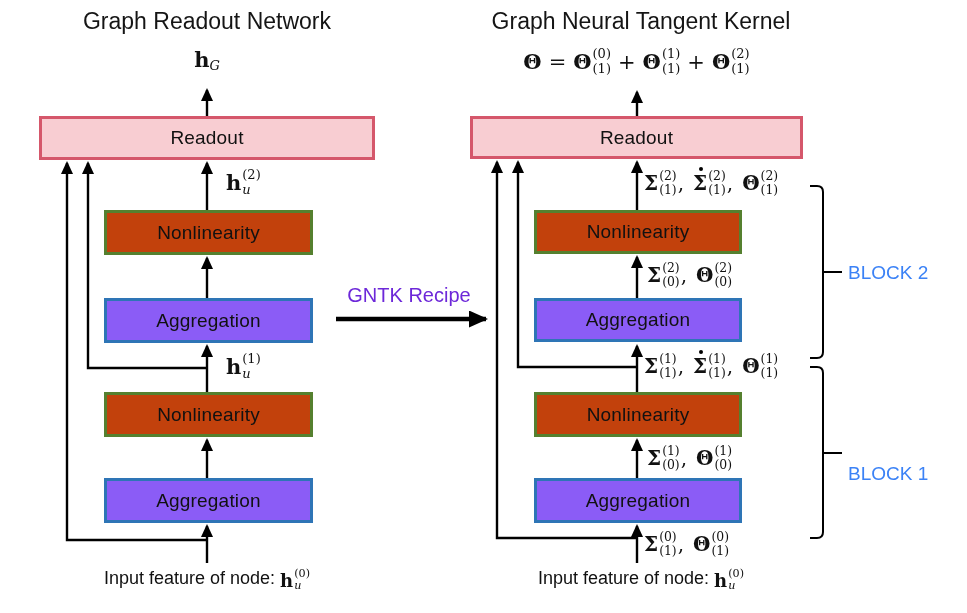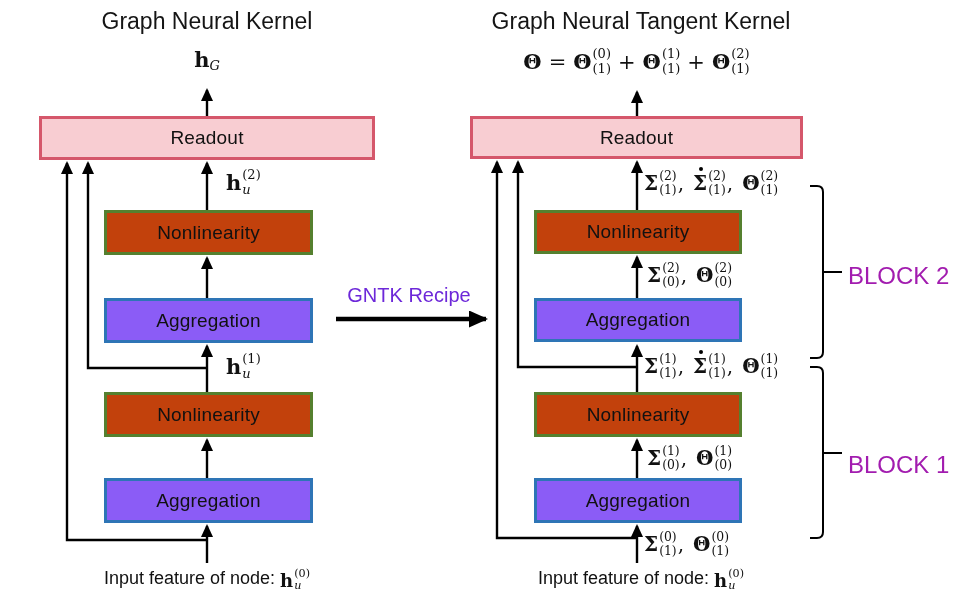--- a/index.html
+++ b/index.html
@@ -14,21 +14,21 @@
     display:flex; align-items:center; justify-content:center;
     font-size:19px; letter-spacing:0.2px;
   }
   .box.readout { background:#f8cdd2; border:3px solid #d5576b;text-align:center; }
   .box.nonlin  { background:#c2410c; border:3px solid #55802f; }
   .box.agg     { background:#8b5cf6; border:3px solid #2e75b6; }
 
   .title { position:absolute; z-index:2; text-align:center; font-size:23px; color:#151515; }
   .caption { position:absolute; z-index:2; text-align:center; font-size:18px; color:#111;
              display:flex; align-items:flex-start; justify-content:center; }
-  .sidetext { position:absolute; z-index:2; font-size:24px; color:#a21caf; }
+  .sidetext { position:absolute; z-index:2; font-size:19px; color:#3b82f6; }
   .recipe { position:absolute; z-index:2; text-align:center; font-size:20px; color:#6d28d9; }
   .watermark { position:absolute; z-index:3; font-size:26px; letter-spacing:2px;
                color:#d0d0d0; text-shadow:1px 1px 0 #ffffff, -1px -1px 0 #bdbdbd; }
 
   
   .mlabel { position:absolute; z-index:2; display:flex; align-items:center;
             font-size:20px; white-space:nowrap; }
   .mlabel.big { font-size:21px; }
   .mlabel.center { justify-content:center; }
   .mterm { display:inline-flex; align-items:center; font-family:"DejaVu Serif", serif; }
@@ -80,21 +80,21 @@
 
       <path d="M336,319 L486,319" stroke-width="4.5" marker-end="url(#ahBig)"></path>
 
       <g stroke-width="2">
         <path d="M810,186 L817,186 Q823,186 823,192 L823,352 Q823,358 817,358 L810,358 M823,272 L842,272"></path>
         <path d="M810,367 L817,367 Q823,367 823,373 L823,532 Q823,538 817,538 L810,538 M823,453 L842,453"></path>
       </g>
     </g>
   </svg>
 
-  <div class="title" style="left:39px; top:8px; width:336px;">Graph Neural Kernel</div>
+  <div class="title" style="left:39px; top:8px; width:336px;">Graph Readout Network</div>
   <div class="title" style="left:458px; top:8px; width:366px;">Graph Neural Tangent Kernel</div>
 
   <div class="mlabel big center" style="left:157px; top:48px; width:100px;">
       <span class="mterm">
         <span class="mbase">h</span>
         <span class="subonly">G</span>
       </span>
     </div>
   <div class="mlabel big center" style="left:470px; top:47px; width:333px;">
       <span class="mterm">
@@ -275,21 +275,21 @@
       <span class="mterm">
         <span class="mbase">Θ</span>
         <span class="mscripts">
           <span class="msup">(0)</span>
           <span class="msub">(1)</span>
         </span>
       </span>
     </div>
 
   <div class="sidetext" style="left:848px; top:262px;">BLOCK 2</div>
-  <div class="sidetext" style="left:848px; top:451px;">BLOCK 1</div>
+  <div class="sidetext" style="left:848px; top:463px;">BLOCK 1</div>
 
   <div class="caption" style="left:40px; top:568px; width:334px;">
       <span class="mtext">Input feature of node: </span>
       <span class="mterm">
         <span class="mbase">h</span>
         <span class="mscripts">
           <span class="msup">(0)</span>
           <span class="msub ital">u</span>
         </span>
       </span>

